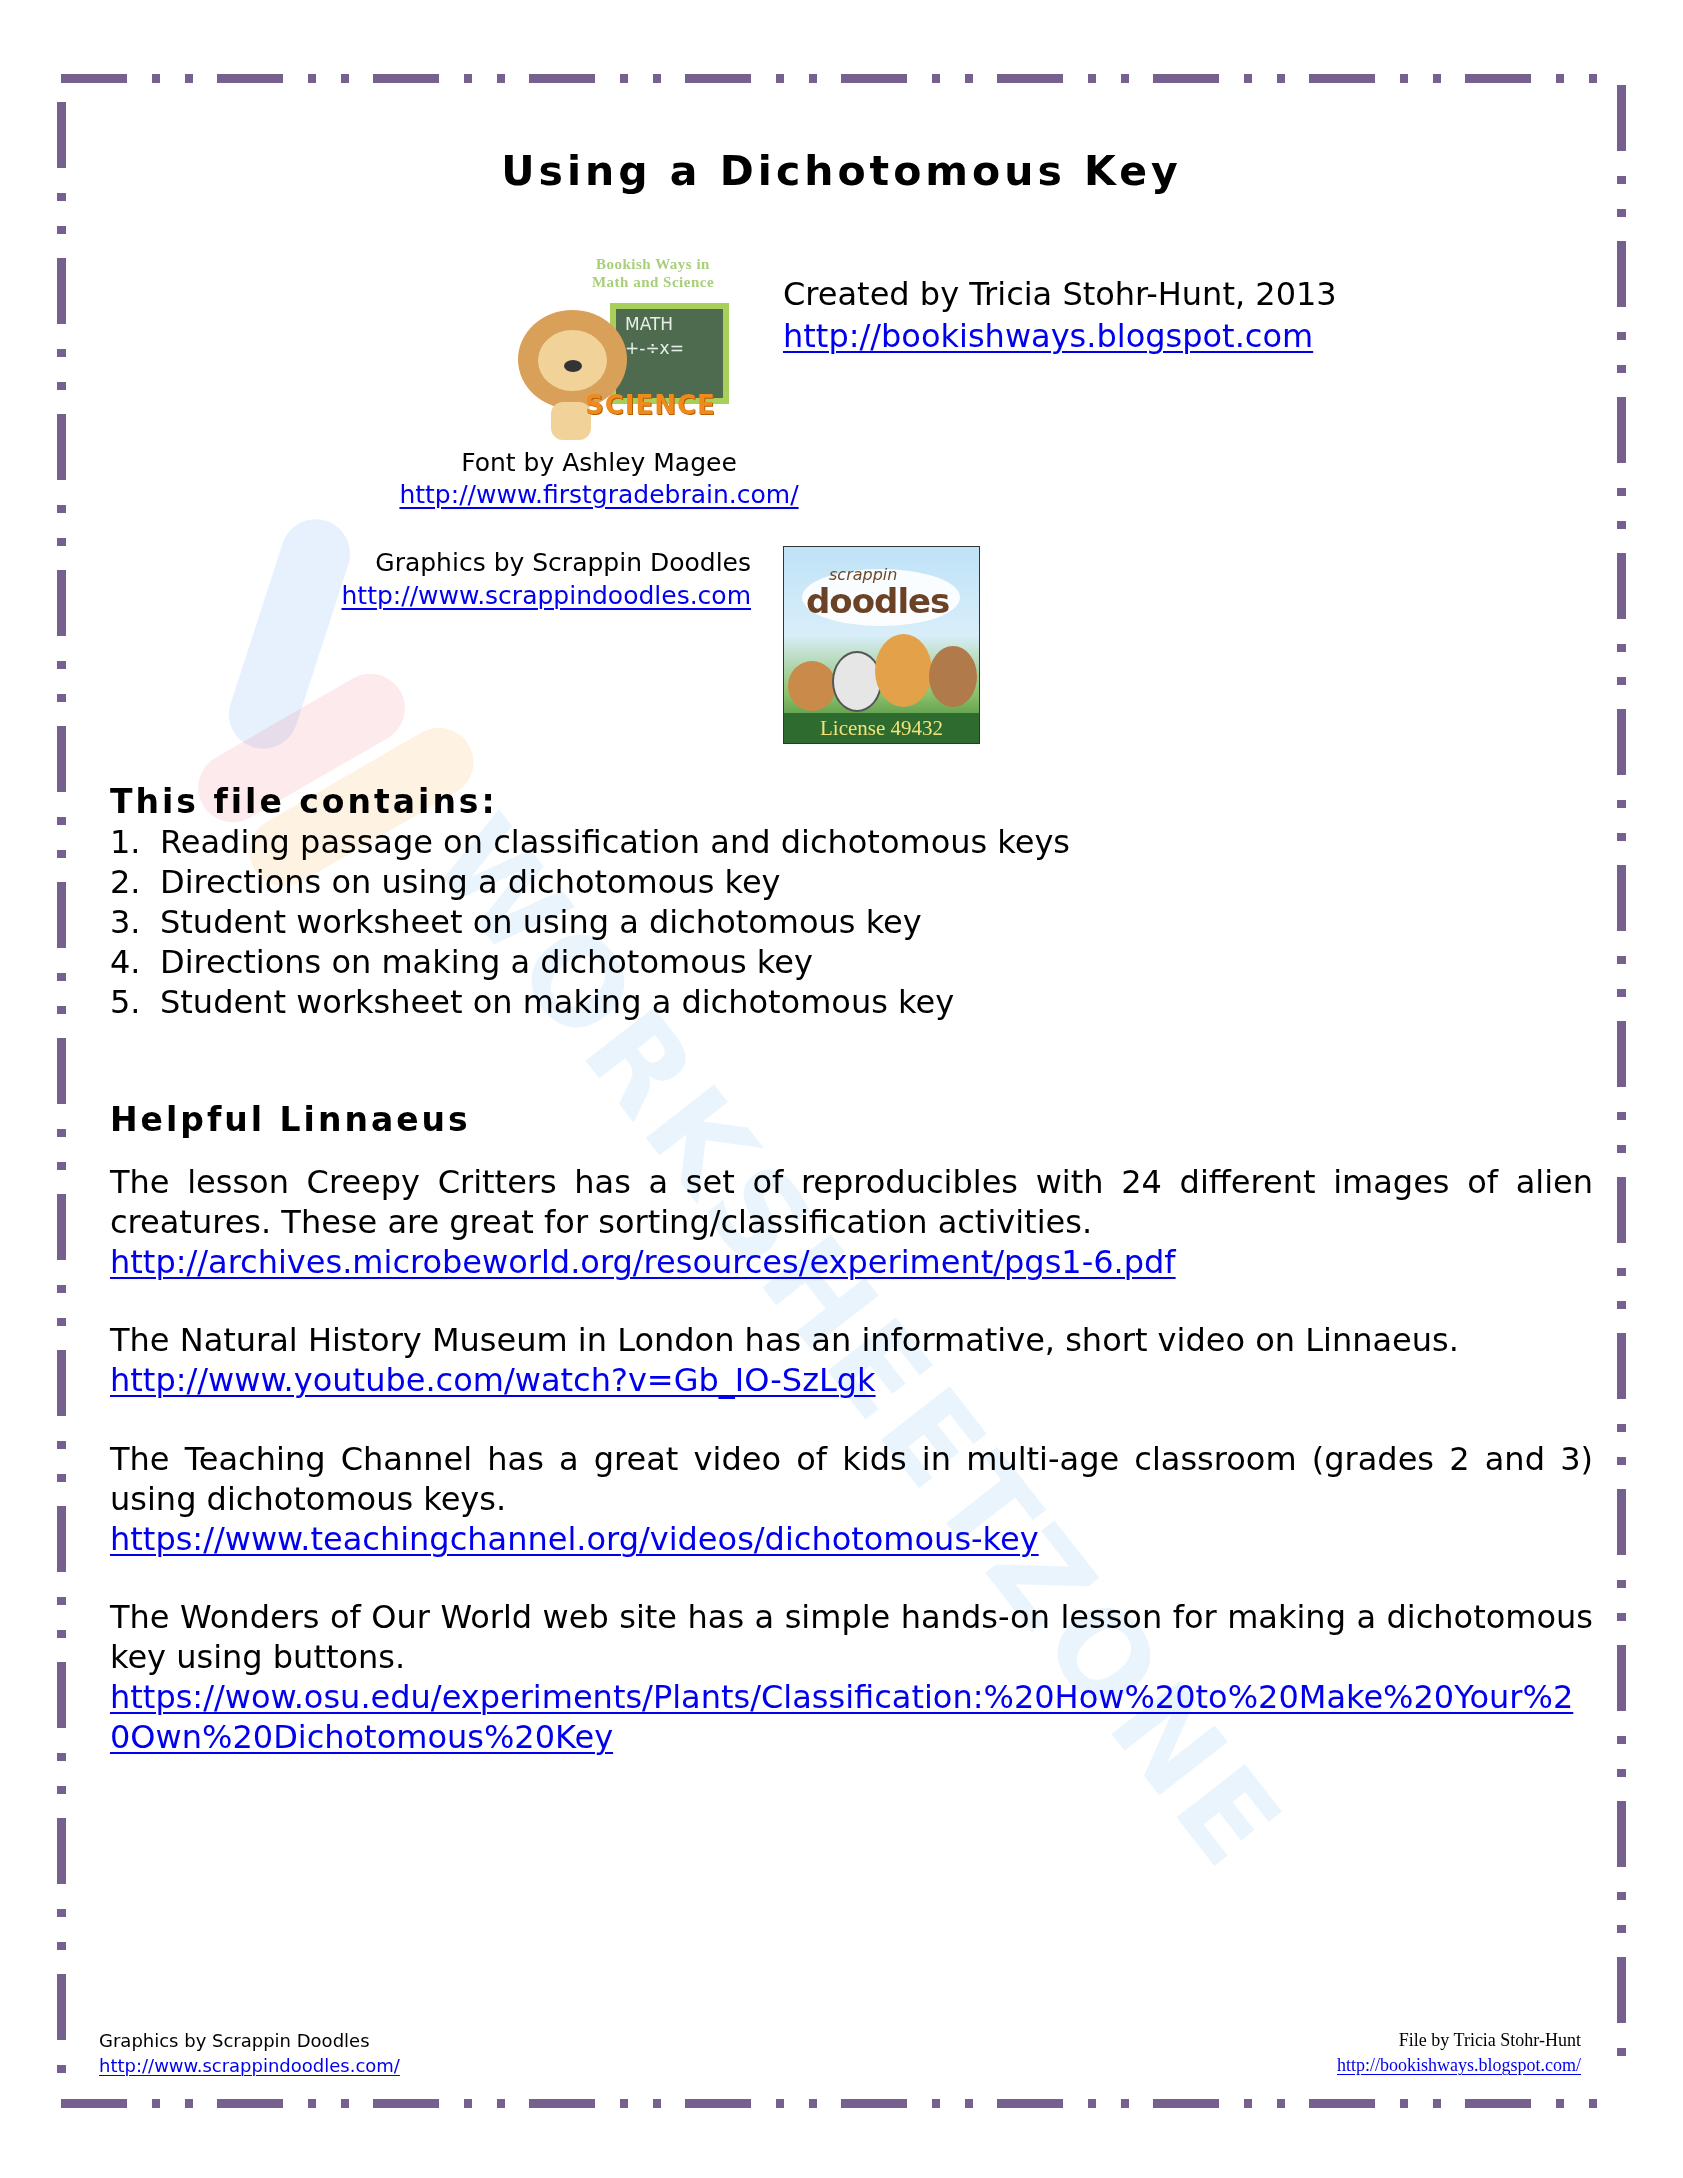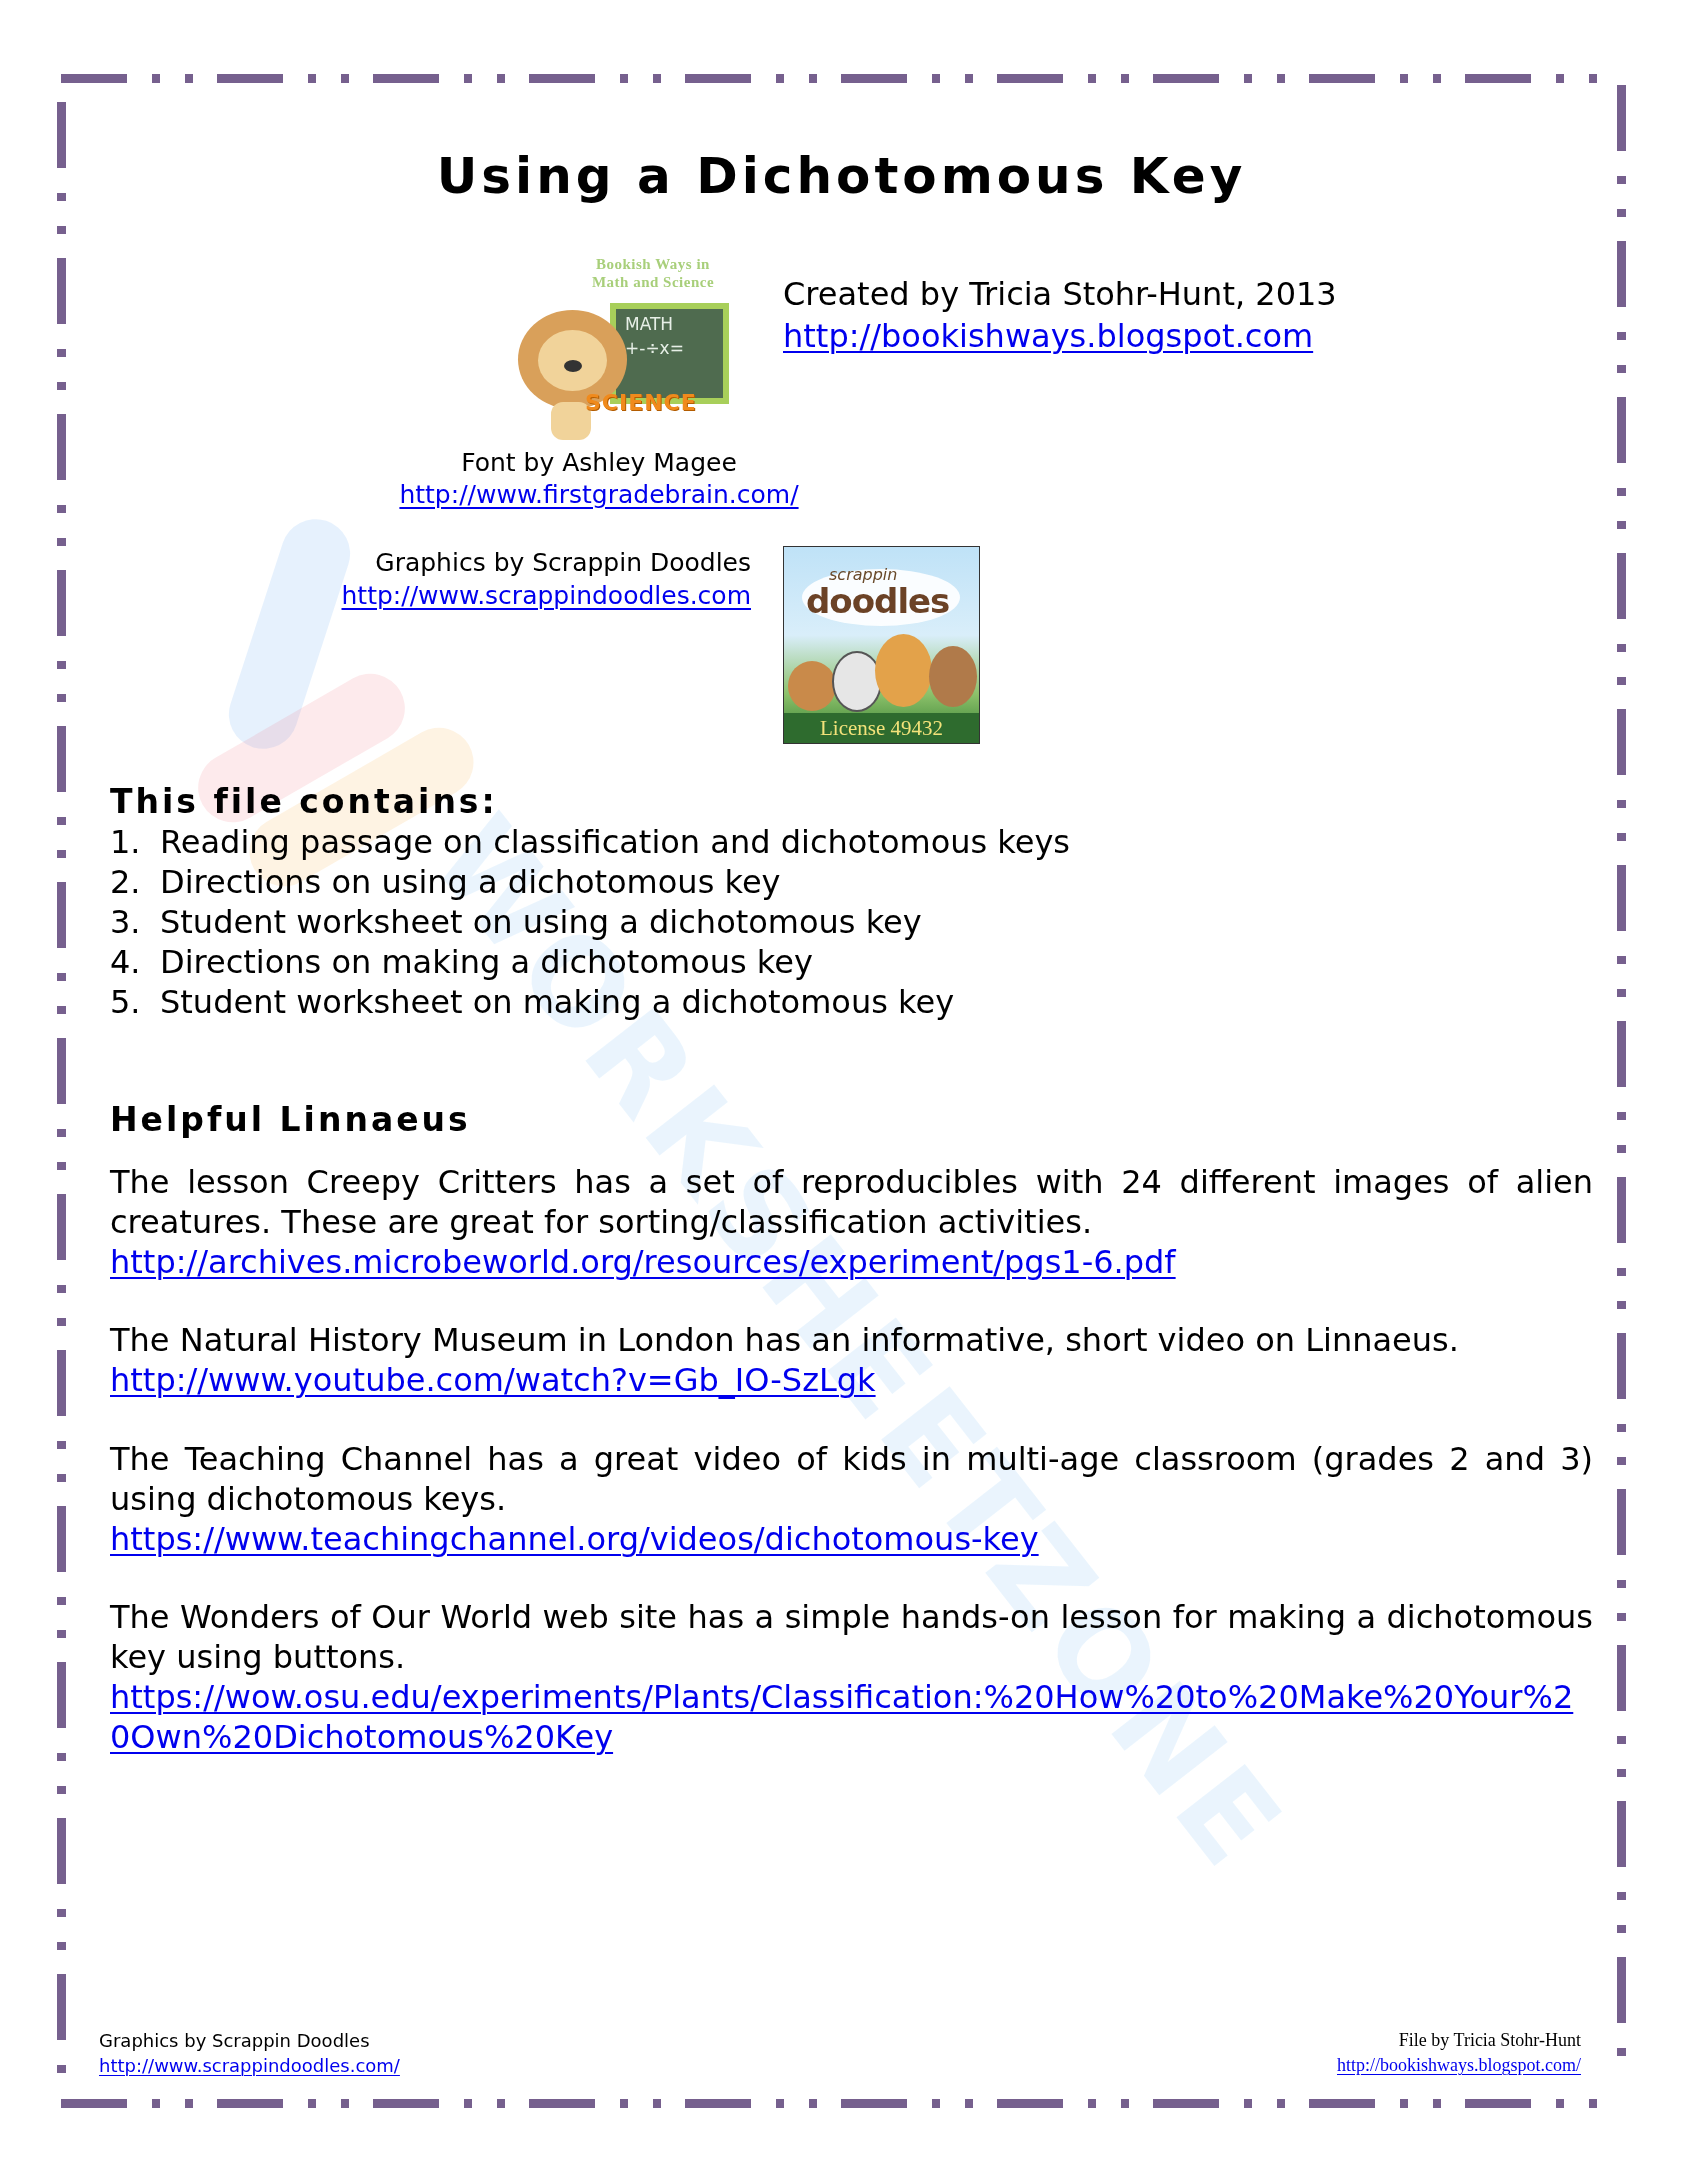--- a/index.html
+++ b/index.html
@@ -12,42 +12,42 @@
     background: repeating-linear-gradient(90deg,
       #76608e 0 66px, transparent 66px 91px,
       #76608e 91px 99px, transparent 99px 124px,
       #76608e 124px 132px, transparent 132px 156px); }
   .border-v { position:absolute; width:9px;
     background: repeating-linear-gradient(180deg,
       #76608e 0 66px, transparent 66px 91px,
       #76608e 91px 99px, transparent 99px 124px,
       #76608e 124px 132px, transparent 132px 156px); }
 
-  .title { left:0; width:1683px; top:147px; text-align:center; font-size:50px;
+  .title { left:0; width:1683px; top:147px; text-align:center; font-size:41px;
            letter-spacing:4px; font-weight:bold; }
   .link { color:#0000ee; text-decoration:underline; text-decoration-thickness:2px; text-underline-offset:4px; }
 
   .credit-main { left:783px; top:275px; font-size:32px; }
   .credit-main .link { display:block; margin-top:4px; }
 
   .font-credit { left:0; width:1198px; top:447px; text-align:center; font-size:25px; line-height:32px; }
 
   .graphics-credit { right:932px; top:546px; text-align:right; font-size:25px; line-height:33px; }
 
   
   .logo { left:516px; top:253px; width:234px; height:188px; }
   .logo-title { position:absolute; left:40px; top:2px; width:194px; text-align:center; color:#a8cf7a;
                 font-family:"Liberation Serif", serif; font-weight:bold; font-size:15px; line-height:18px; letter-spacing:0.5px; }
   .lion-mane { position:absolute; left:2px; top:57px; width:109px; height:99px; border-radius:50%; background:#d9a05a; }
   .lion-face { position:absolute; left:22px; top:77px; width:69px; height:61px; border-radius:50%; background:#f1d39a; }
   .lion-nose { position:absolute; left:48px; top:107px; width:18px; height:12px; border-radius:50%; background:#333; }
   .lion-body { position:absolute; left:35px; top:149px; width:40px; height:38px; border-radius:12px; background:#f1d39a; }
   .board { position:absolute; left:94px; top:50px; width:107px; height:89px; background:#4f6b4f; border:6px solid #a8cf5a; }
   .board-text { position:absolute; left:109px; top:59px; color:#e7efe7; font-size:17px; line-height:24px; font-family:"DejaVu Sans", sans-serif; }
-  .science { position:absolute; left:69px; top:137px; color:#f08a1c; font-weight:bold; font-size:22px; font-family:"DejaVu Sans", sans-serif;
+  .science { position:absolute; left:69px; top:137px; color:#f08a1c; font-weight:bold; font-size:26px; font-family:"DejaVu Sans", sans-serif;
              text-shadow:1px 1px 0 #b35c00; letter-spacing:1px;text-align:center; }
 
   
   .doodles { left:783px; top:546px; width:195px; height:196px; border:1px solid #333;
              background:linear-gradient(180deg,#bfe2f7 0%,#d9eefa 45%,#8cc16a 75%,#2e7a2e 100%); overflow:hidden; }
   .doodles .cloud { position:absolute; left:18px; top:22px; width:158px; height:57px; border-radius:50%; background:#ffffff; opacity:0.9; }
   .doodles .brand1 { position:absolute; left:45px; top:18px; font-size:16px; color:#6a4a2a; font-style:italic; }
   .doodles .brand2 { position:absolute; left:22px; top:34px; font-size:34px; font-weight:bold; color:#6b4226; letter-spacing:-1px; }
   .doodles .animal { position:absolute; border-radius:50%; }
   .doodles .license { position:absolute; left:0; bottom:0; width:195px; height:30px; background:#2e6b2e; color:#f2e27a;

